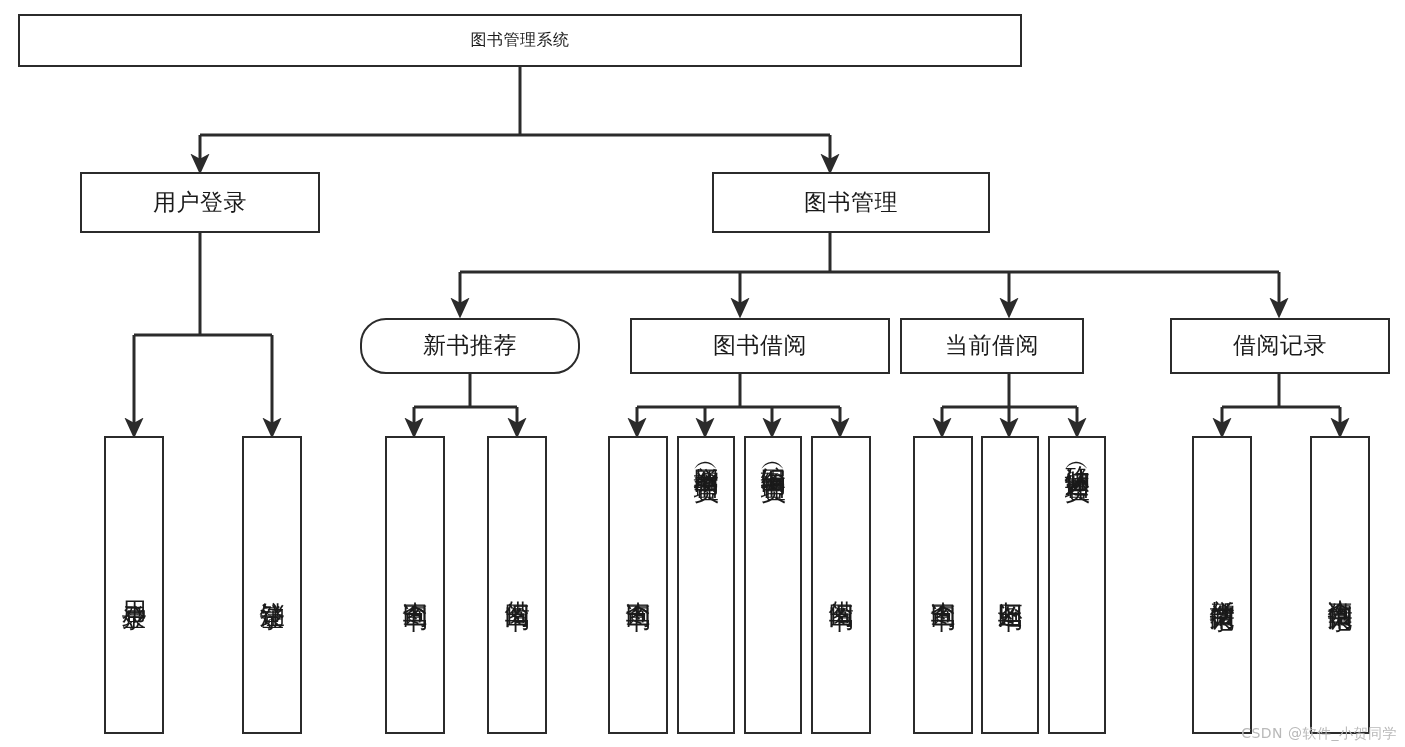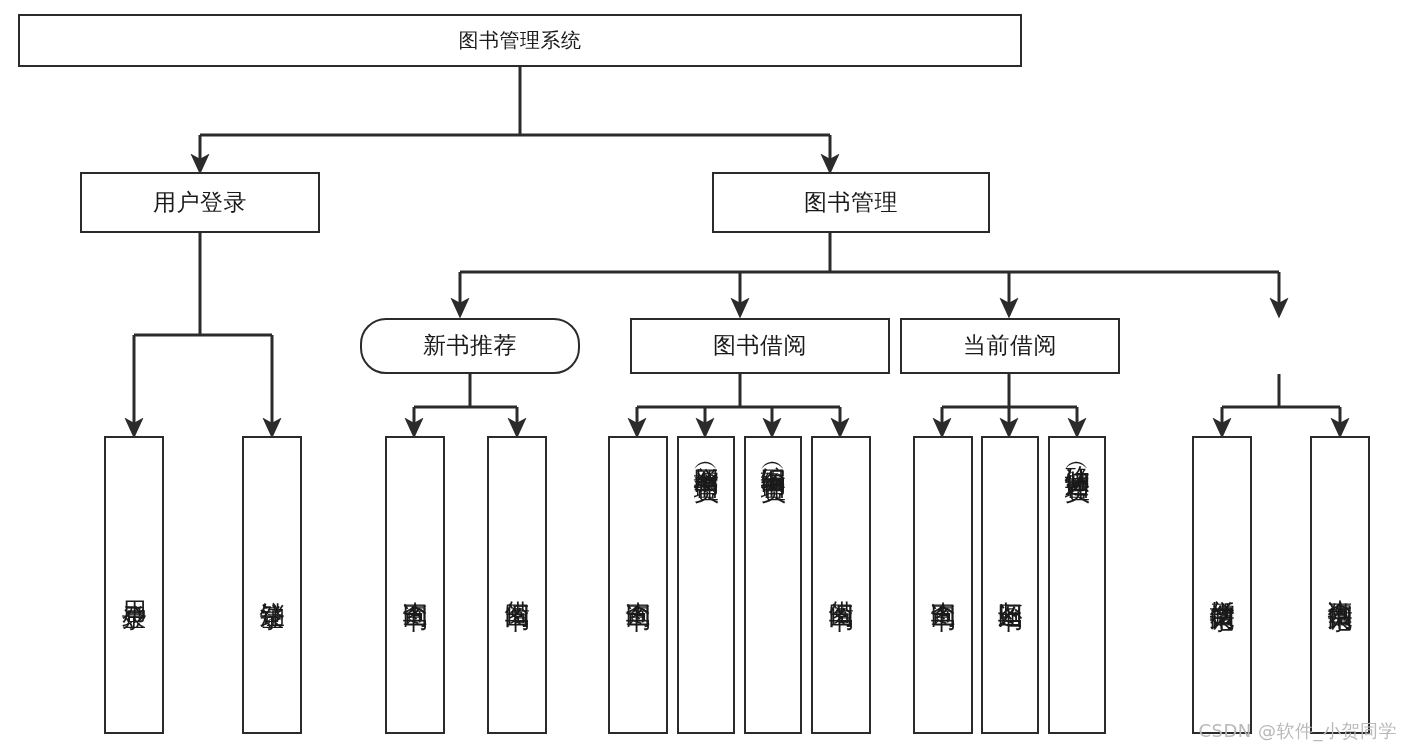--- a/index.html
+++ b/index.html
@@ -40,21 +40,21 @@
     text-align: center;
     line-height: 1.18;
     white-space: nowrap;
   }
   
   .node.h .lbl {
     font-size: 23px;
     letter-spacing: 0.5px;
   }
   .node.root .lbl {
-    font-size: 20px;
+    font-size: 16px;
     text-align: center;
   }
   
   .node.v {
     align-items: flex-start;
     justify-content: center;
     padding-top: 8px;
   }
   .node.v .lbl {
     writing-mode: vertical-rl;
@@ -65,21 +65,21 @@
     white-space: nowrap;
   }
   .node.v.mid {
     align-items: center;
     padding-top: 0;
   }
   #watermark {
     position: absolute;
     right: 8px;
     bottom: 4px;
-    font-size: 18px;
+    font-size: 14px;
     color: #b9b9b9;
     letter-spacing: 0.5px;
     white-space: nowrap;
   }
 </style>
 </head>
 <body>
 
 <div id="canvas">
 
@@ -149,24 +149,27 @@
   </div>
 
   <div class="node h" style="left:360px; top:318px; width:220px; height:56px;border-radius:26px;">
     <span class="lbl">新书推荐</span>
   </div>
 
   <div class="node h" style="left:630px; top:318px; width:260px; height:56px;">
     <span class="lbl">图书借阅</span>
   </div>
 
-  <div class="node h" style="left:900px; top:318px; width:220px; height:56px;">
+  <div class="node h" style="left:900px; top:318px; width:184px; height:56px;">
     <span class="lbl">当前借阅</span>
   </div>
 
+  <div class="node h" style="left:1170px; top:318px; width:220px; height:56px;">
+    <span class="lbl">借阅记录</span>
+  </div>
 
   <div class="node v mid" style="left:104px; top:436px; width:60px; height:298px;">
     <span class="lbl">用户登录</span>
   </div>
 
   <div class="node v mid" style="left:242px; top:436px; width:60px; height:298px;">
     <span class="lbl">注销登录</span>
   </div>
 
   <div class="node v mid" style="left:385px; top:436px; width:60px; height:298px;">

